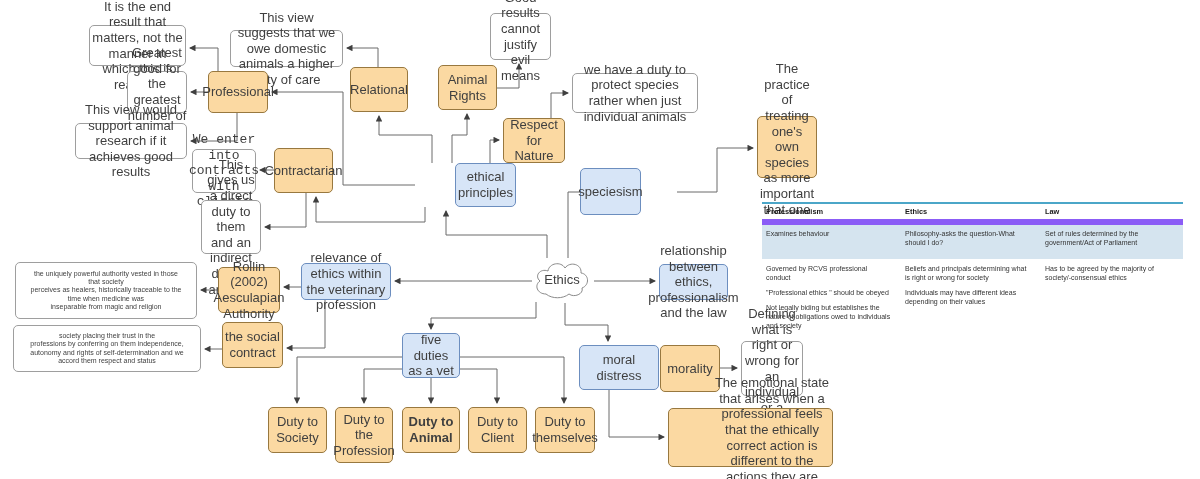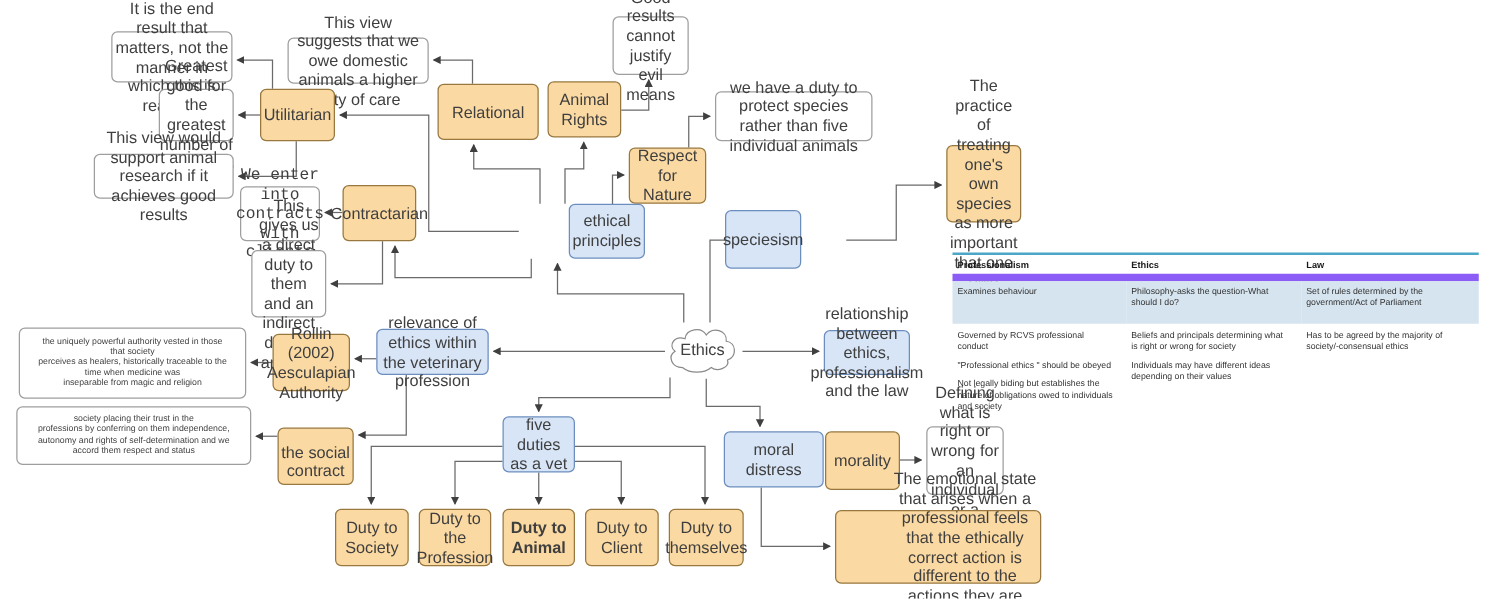--- a/index.html
+++ b/index.html
@@ -77,25 +77,25 @@
         <path d="M720,368 L737,368" fill="none" stroke="#6a6a6a" stroke-width="1" marker-end="url(#arrow)"></path>
         <path d="M609,390 L609,437 L664,437" fill="none" stroke="#6a6a6a" stroke-width="1" marker-end="url(#arrow)"></path>
       </g>
   </svg>
 
   <div id="nodes">
       <div class="node white" style="left: 89px; top: 25px; width: 97px; height: 41px;"><span class="lbl">It is the end result that matters, not the manner in which this is reached</span></div>
       <div class="node white" style="left: 230px; top: 30px; width: 113px; height: 37px;"><span class="lbl">This view suggests that we owe domestic animals a higher duty of care</span></div>
       <div class="node white" style="left: 490px; top: 13px; width: 61px; height: 47px;"><span class="lbl">Good results cannot justify evil means</span></div>
       <div class="node white" style="left: 127px; top: 71px; width: 60px; height: 42px;"><span class="lbl">Greatest good for the greatest number of individuals</span></div>
-      <div class="node orange" style="left: 208px; top: 71px; width: 60px; height: 42px;"><span class="lbl">Utilitarian</span></div>
-      <div class="node orange" style="left: 350px; top: 67px; width: 81px; height: 45px;"><span class="lbl">Relational</span></div>
+      <div class="node orange" style="left: 208px; top: 71px; width: 60px; height: 42px;"><span class="lbl">Professional</span></div>
+      <div class="node orange" style="left: 350px; top: 67px; width: 58px; height: 45px;"><span class="lbl">Relational</span></div>
       <div class="node orange" style="left: 438px; top: 65px; width: 59px; height: 45px;"><span class="lbl">Animal Rights</span></div>
       <div class="node white" style="left: 75px; top: 123px; width: 112px; height: 36px;"><span class="lbl">This view would support animal research if it achieves good results</span></div>
-      <div class="node white" style="left: 572px; top: 73px; width: 126px; height: 40px;"><span class="lbl">we have a duty to protect species rather than five individual animals</span></div>
+      <div class="node white" style="left: 572px; top: 73px; width: 126px; height: 40px;"><span class="lbl">we have a duty to protect species rather when just individual animals</span></div>
       <div class="node orange" style="left: 503px; top: 118px; width: 62px; height: 45px;"><span class="lbl">Respect for Nature</span></div>
       <div class="node orange" style="left: 757px; top: 116px; width: 60px; height: 62px;"><span class="lbl">The practice of treating one's own species as more important that one own</span></div>
       <div class="node white" style="left: 192px; top: 149px; width: 64px; height: 44px; font-family: Liberation Mono, monospace;"><span class="lbl">We enter into contracts with clients</span></div>
       <div class="node orange" style="left: 274px; top: 148px; width: 59px; height: 45px;"><span class="lbl">Contractarian</span></div>
       <div class="node blue" style="left: 415px; top: 163px; width: 61px; height: 44px; margin-left: 40px;"><span class="lbl">ethical principles</span></div>
       <div class="node blue" style="left: 580px; top: 168px; width: 61px; height: 47px;"><span class="lbl">speciesism</span></div>
       <div class="node white" style="left: 201px; top: 200px; width: 60px; height: 54px;"><span class="lbl">This gives us a direct duty to them and an indirect duty to animals</span></div>
       <div class="node white" style="left: 15px; top: 262px; width: 182px; height: 57px; font-size: 7px;"><span class="lbl">the uniquely powerful authority vested in those
 that society
 perceives as healers, historically traceable to the
@@ -104,27 +104,27 @@
       <div class="node orange" style="left: 218px; top: 267px; width: 62px; height: 46px;"><span class="lbl">Rollin (2002) Aesculapian Authority</span></div>
       <div class="node blue" style="left: 301px; top: 263px; width: 90px; height: 37px;"><span class="lbl">relevance of ethics within the veterinary profession</span></div>
       <div class="node cloud" style="left: 530px; top: 255px; width: 64px; height: 50px;"><svg viewBox="0 0 128 100" preserveAspectRatio="none">
           <path d="M 32,78 C 14,78 8,60 20,52 C 8,42 20,26 36,32 C 38,16 62,12 70,26 C 80,12 104,18 102,36 C 118,38 120,60 104,66 C 108,78 88,86 78,78 C 66,88 44,88 32,78 Z" fill="#ffffff" stroke="#8a8a8a" stroke-width="2"></path>
         </svg><span class="lbl">Ethics</span></div>
       <div class="node blue" style="left: 659px; top: 264px; width: 69px; height: 36px;"><span class="lbl">relationship between ethics, professionalism and the law</span></div>
       <div class="node white" style="left: 13px; top: 325px; width: 188px; height: 47px; font-size: 7px;"><span class="lbl">society placing their trust in the
 professions by conferring on them independence,
 autonomy and rights of self-determination and we
 accord them respect and status</span></div>
-      <div class="node orange" style="left: 222px; top: 342px; width: 61px; height: 46px; align-items: flex-end;"><span class="lbl">the social contract</span></div>
+      <div class="node orange" style="left: 222px; top: 322px; width: 61px; height: 46px;"><span class="lbl">the social contract</span></div>
       <div class="node blue" style="left: 402px; top: 333px; width: 58px; height: 45px;"><span class="lbl">five duties as a vet</span></div>
       <div class="node blue" style="left: 579px; top: 345px; width: 80px; height: 45px;"><span class="lbl">moral distress</span></div>
       <div class="node orange" style="left: 660px; top: 345px; width: 60px; height: 47px;"><span class="lbl">morality</span></div>
       <div class="node white" style="left: 741px; top: 341px; width: 62px; height: 55px;"><span class="lbl">Defining what is right or wrong for an individual or a community"</span></div>
       <div class="node orange" style="left: 268px; top: 407px; width: 59px; height: 46px;"><span class="lbl">Duty to Society</span></div>
-      <div class="node orange" style="left: 335px; top: 407px; width: 58px; height: 46px;"><span class="lbl">Duty to the Profession</span></div>
+      <div class="node orange" style="left: 335px; top: 407px; width: 58px; height: 56px;"><span class="lbl">Duty to the Profession</span></div>
       <div class="node orange" style="left: 402px; top: 407px; width: 58px; height: 46px; font-weight: bold;"><span class="lbl">Duty to Animal</span></div>
       <div class="node orange" style="left: 468px; top: 407px; width: 59px; height: 46px;"><span class="lbl">Duty to Client</span></div>
       <div class="node orange" style="left: 535px; top: 407px; width: 60px; height: 46px;"><span class="lbl">Duty to themselves</span></div>
       <div class="node orange" style="left: 668px; top: 408px; width: 165px; height: 59px; padding-left: 45px;"><span class="lbl">The emotional state that arises when a professional feels that the ethically correct action is different to the actions they are performing</span></div>
     </div>
 
   <div class="dtable" id="dtable" style="left: 762px; top: 202px; width: 421px;">
     <div class="trow thead" id="t-head">
         <div class="cell">Professionalism</div>
         <div class="cell">Ethics</div>

